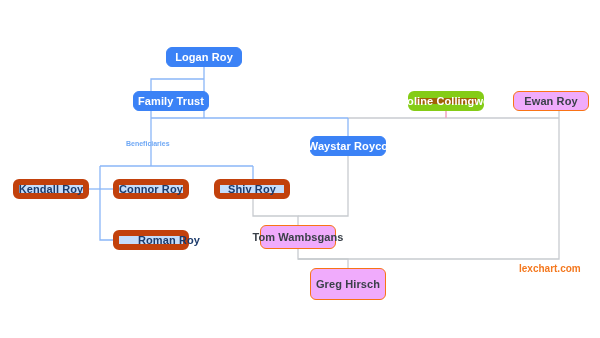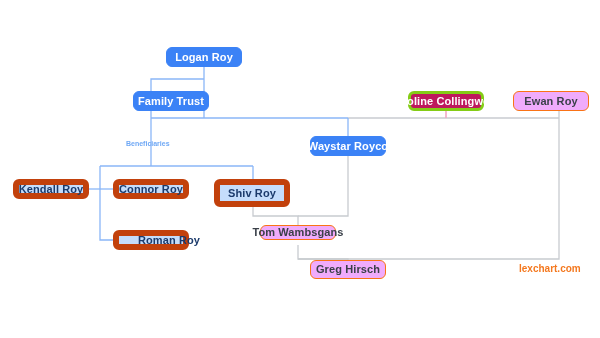--- a/index.html
+++ b/index.html
@@ -43,22 +43,22 @@
     background: #3b82f6;
     border: 1px solid #3b82f6;
     color: #ffffff;
   }
   .node.secondary {
     background: #c5ddfb;
     border: 6px solid #c2410c;
     color: #1b3a6b;
   }
   .node.accent {
-    background: #be185d;
-    border: 3px solid #84cc16;
+    background: #a16207;
+    border: 7px solid #84cc16;
     color: #ffffff;
   }
   .node.neutral {
     background: #f0abfc;
     border: 1px solid #f97316;
     color: #3a4049;
   }
   .edge-label {
     position: absolute;
     font-size: 7px;
@@ -132,30 +132,30 @@
       </div>
       <div class="node primary" style="left: 310px; top: 136px; width: 76px; height: 20px;">
         <span>Waystar Royco</span>
       </div>
       <div class="node secondary" style="left: 13px; top: 179px; width: 76px; height: 20px;">
         <span>Kendall Roy</span>
       </div>
       <div class="node secondary" style="left: 113px; top: 179px; width: 76px; height: 20px; align-items: center;">
         <span>Connor Roy</span>
       </div>
-      <div class="node secondary" style="left: 214px; top: 179px; width: 76px; height: 28px;">
+      <div class="node secondary" style="left: 214px; top: 179px; width: 76px; height: 20px;">
         <span>Shiv Roy</span>
       </div>
       <div class="node secondary" style="left: 113px; top: 230px; width: 76px; height: 20px; padding-left: 36px;">
         <span>Roman Roy</span>
       </div>
-      <div class="node neutral" style="left: 260px; top: 225px; width: 76px; height: 15px;">
+      <div class="node neutral" style="left: 260px; top: 225px; width: 76px; height: 24px;">
         <span>Tom Wambsgans</span>
       </div>
-      <div class="node neutral" style="left: 310px; top: 260px; width: 76px; height: 19px;">
+      <div class="node neutral" style="left: 310px; top: 268px; width: 76px; height: 32px;">
         <span>Greg Hirsch</span>
       </div>
     </div>
 
   <div id="edge-label-layer">
       <div class="edge-label" style="left: 126px; top: 140px;">Beneficiaries</div>
     </div>
 
   <div class="watermark" style="left: 519px; top: 263px;">lexchart.com</div>
 

